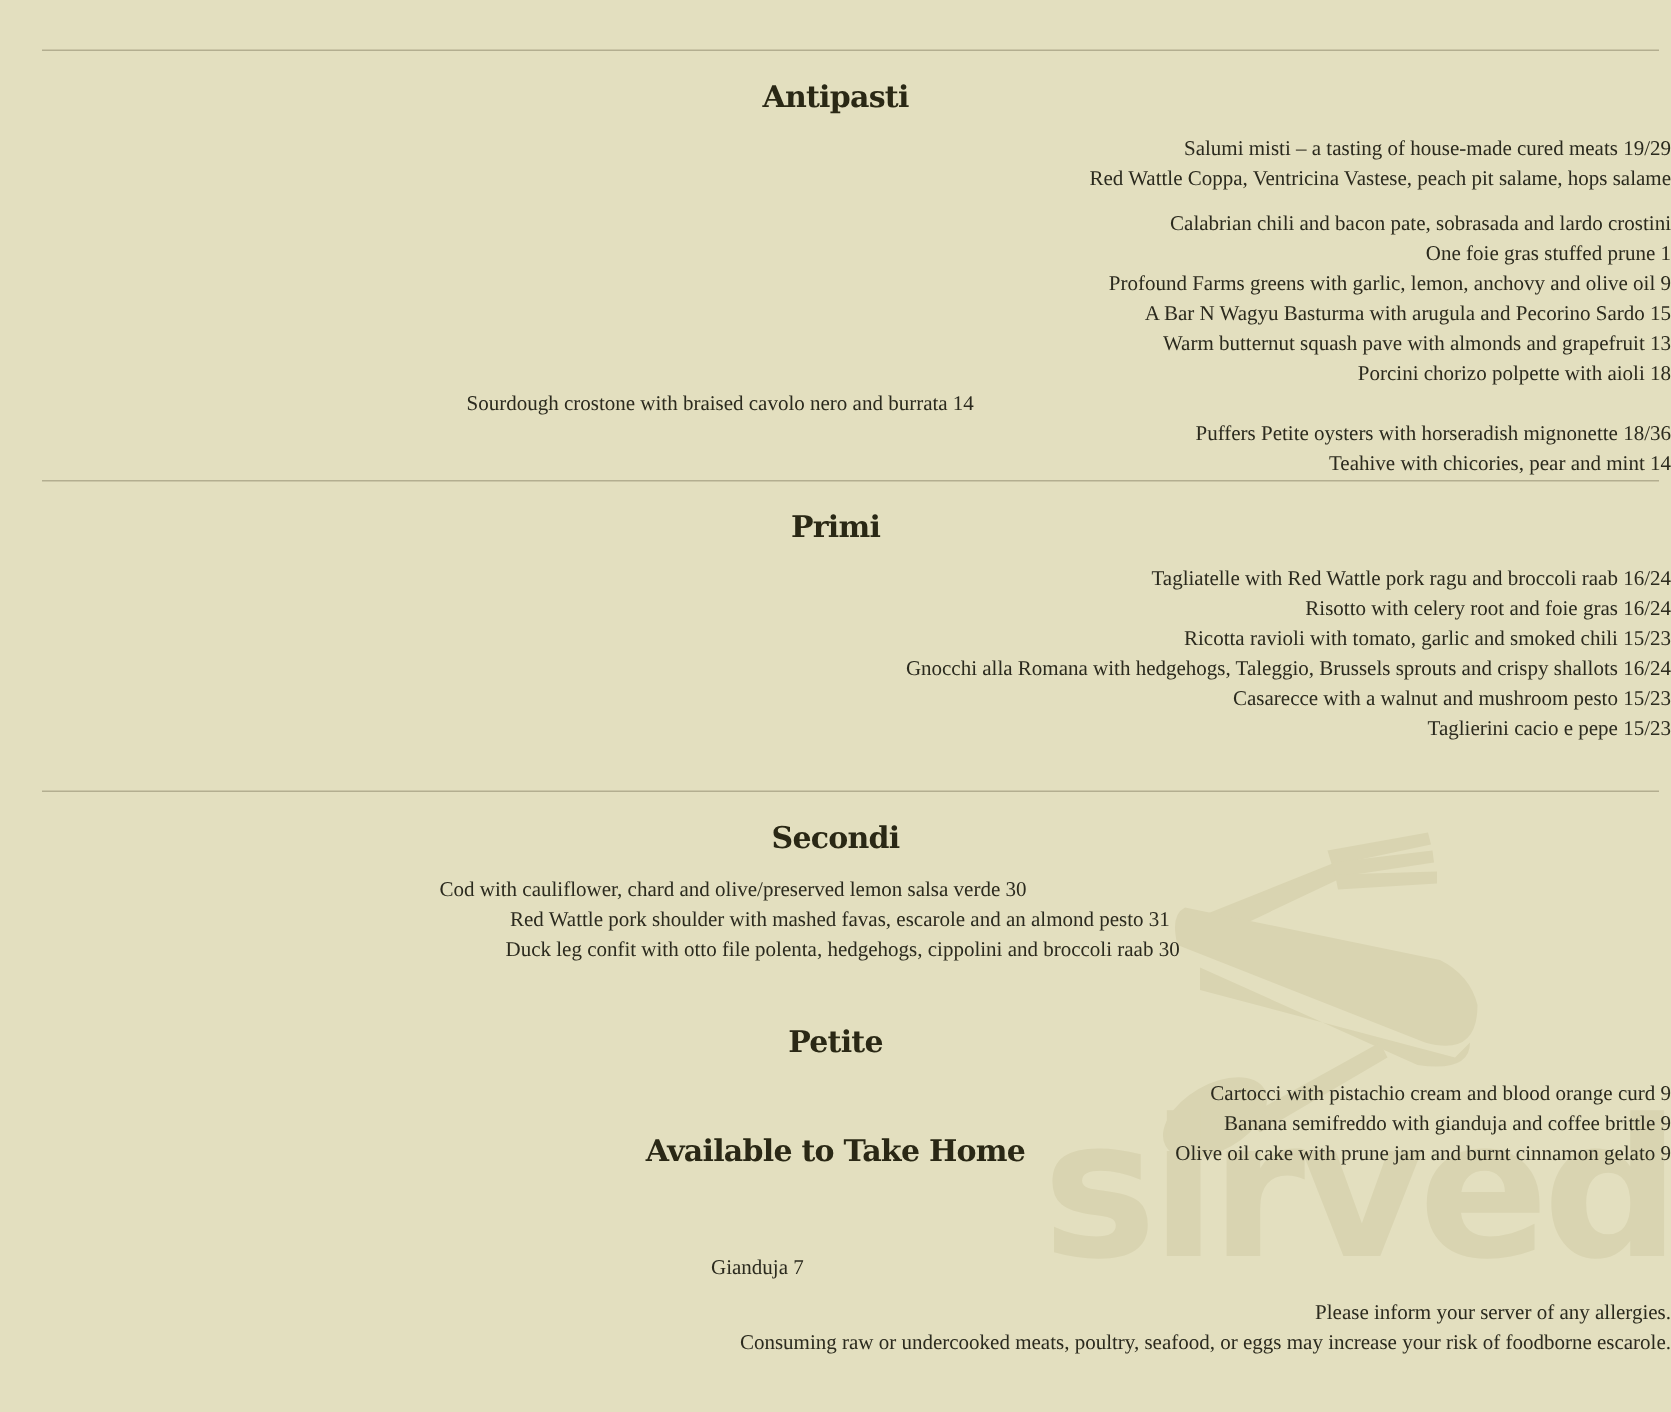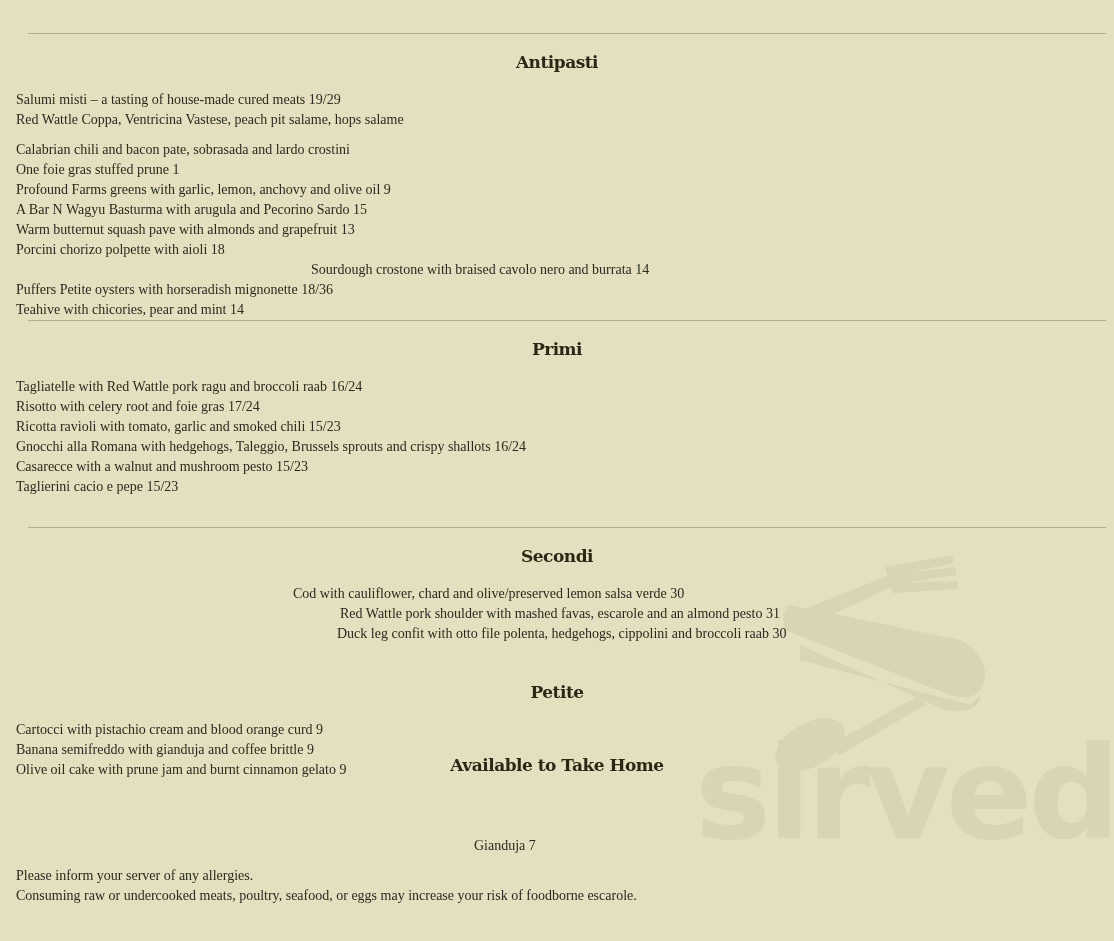--- a/index.html
+++ b/index.html
@@ -4,25 +4,25 @@
 <style>
   html, body { margin:0; padding:0; }
   body {
     width:1114px; height:941px; overflow:hidden; position:relative;
     background:#e3dfbf; color:#2b2a1e;
     font-family:"Liberation Serif", "DejaVu Serif", serif;
   }
   .rule { position:absolute; left:28px; right:8px; height:1px; background:#b3ae90; }
   .heading {
     position:absolute; left:0; right:0; text-align:center;
-    font-family:"DejaVu Serif", serif; font-weight:bold; font-size:17px;
+    font-family:"DejaVu Serif", serif; font-weight:bold; font-size:20px;
     color:#2a2815; letter-spacing:-0.5px; margin:0;
   }
   .line { position:absolute; font-size:14px; white-space:nowrap; line-height:20px; }
-  .center { left:0; right:0; text-align:left; padding-left:16px; }
+  .center { left:0; right:0; text-align:right; padding-left:0; }
   .watermark { position:absolute; left:690px; top:545px; width:380px; height:320px; pointer-events:none; }
   .wm-text {
     position:absolute; left:695px; top:730px; font-family:"DejaVu Sans", sans-serif;
     font-weight:bold; font-size:128px; color:#d9d4b1; letter-spacing:-4px; line-height:1;
   }
 </style>
 </head>
 <body>
 
 <svg class="watermark" viewBox="0 0 380 320">
@@ -51,21 +51,21 @@
 <div class="line center" style="top:220px">Warm butternut squash pave with almonds and grapefruit 13</div>
 <div class="line center" style="top:240px">Porcini chorizo polpette with aioli 18</div>
 <div class="line" style="top:260px; left:311px">Sourdough crostone with braised cavolo nero and burrata 14</div>
 <div class="line center" style="top:280px">Puffers Petite oysters with horseradish mignonette 18/36</div>
 <div class="line center" style="top:300px">Teahive with chicories, pear and mint 14</div>
 
 <div class="rule" style="top:320px"></div>
 
 <h2 class="heading" style="top:339px">Primi</h2>
 <div class="line center" style="top:377px">Tagliatelle with Red Wattle pork ragu and broccoli raab 16/24</div>
-<div class="line center" style="top:397px">Risotto with celery root and foie gras 17/24</div>
+<div class="line center" style="top:397px">Risotto with celery root and foie gras 16/24</div>
 <div class="line center" style="top:417px">Ricotta ravioli with tomato, garlic and smoked chili 15/23</div>
 <div class="line center" style="top:437px">Gnocchi alla Romana with hedgehogs, Taleggio, Brussels sprouts and crispy shallots 16/24</div>
 <div class="line center" style="top:457px">Casarecce with a walnut and mushroom pesto 15/23</div>
 <div class="line center" style="top:477px">Taglierini cacio e pepe 15/23</div>
 
 <div class="rule" style="top:527px"></div>
 
 <h2 class="heading" style="top:546px">Secondi</h2>
 <div class="line" style="top:584px; left:293px">Cod with cauliflower, chard and olive/preserved lemon salsa verde 30</div>
 <div class="line" style="top:604px; left:340px">Red Wattle pork shoulder with mashed favas, escarole and an almond pesto 31</div>

